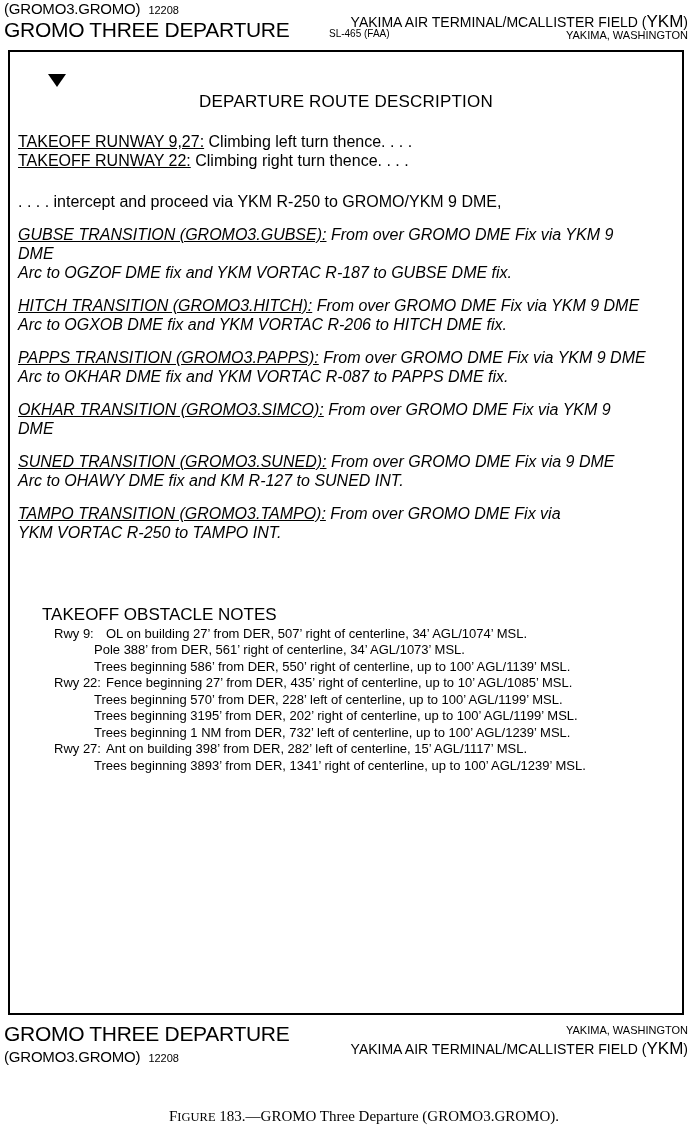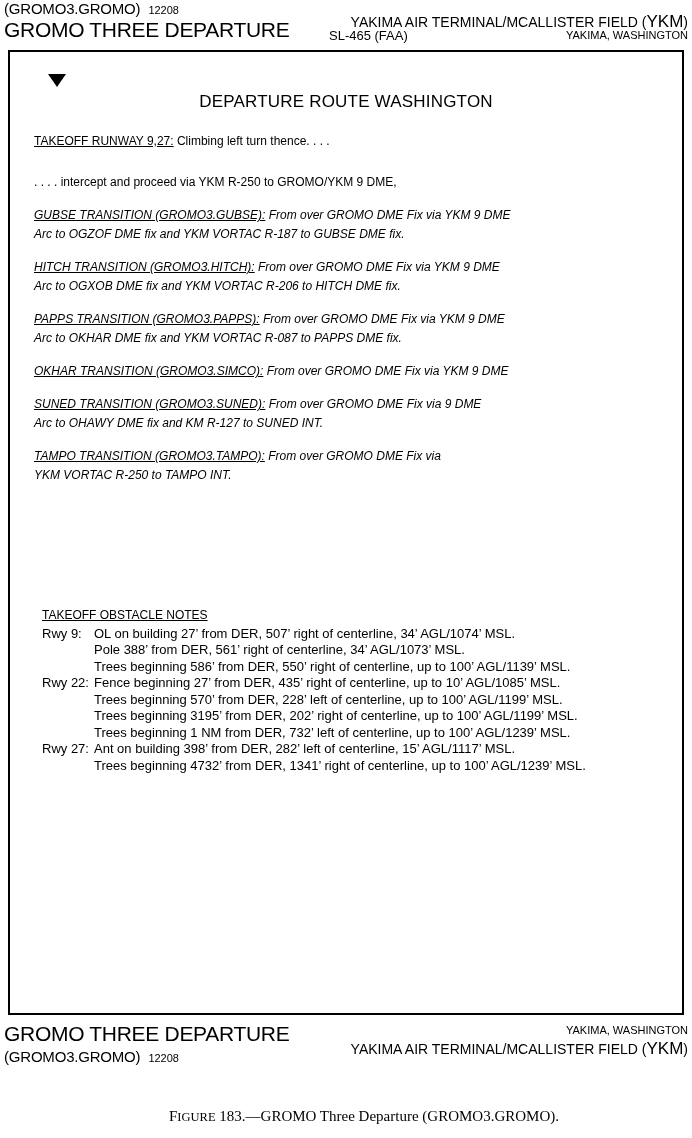--- a/index.html
+++ b/index.html
@@ -47,21 +47,21 @@
     left: 0px;
     top: 18px;
     font-size: 21px;
     letter-spacing: -0.3px;
     white-space: nowrap;
   }
   .hdr-sl {
     position: absolute;
     left: 325px;
     top: 28px;
-    font-size: 13px;
+    font-size: 10px;
     white-space: nowrap;
   }
   .hdr-right-1 {
     position: absolute;
     right: 0px;
     top: 12px;
     font-size: 14px;
     text-align: right;
     white-space: nowrap;
   }
@@ -105,24 +105,24 @@
     left: 0;
     right: 0;
     top: 40px;
     text-align: center;
     font-size: 17px;
     letter-spacing: 0.2px;
   }
 
   .body-text {
     position: absolute;
-    left: 24px;
+    left: 8px;
     top: 80px;
     width: 630px;
-    font-size: 12px;
+    font-size: 16px;
     line-height: 19px;
   }
   .para {
     margin: 0 0 0 0;
   }
   .u {
     text-decoration: underline;
   }
   .gap-md { height: 22px; }
 
@@ -134,31 +134,31 @@
   
   .obstacles {
     position: absolute;
     left: 32px;
     top: 555px;
     width: 620px;
     font-size: 13px;
     line-height: 16.5px;
   }
   .obst-title {
-    text-decoration: underline;
-    font-size: 12px;
+    font-size: 17px;
     margin-bottom: 2px;
   }
   .obst-row {
     display: block;
     white-space: nowrap;
   }
   .obst-label {
     display: inline-block;
     width: 52px;
+    margin-left: 12px;
   }
   .obst-indent {
     display: inline-block;
     width: 52px;
   }
 
   
   .bottom-header {
     position: absolute;
     left: 4px;
@@ -234,26 +234,29 @@
     <div class="hdr-left-2">GROMO THREE DEPARTURE</div>
     <div class="hdr-sl">SL-465 (FAA)</div>
     <div class="hdr-right-1"><span>YAKIMA AIR TERMINAL/MCALLISTER FIELD (</span><span class="big">YKM</span><span>)</span></div>
     <div class="hdr-right-2">YAKIMA, WASHINGTON</div>
   </div>
 
   <div class="frame">
 
     <div class="tri-marker"></div>
 
-    <div class="route-title">DEPARTURE ROUTE WASHINGTON</div>
+    <div class="route-title">DEPARTURE ROUTE DESCRIPTION</div>
 
     <div class="body-text">
 
       <div class="para">
         <span class="u">TAKEOFF RUNWAY 9,27:</span><span> Climbing left turn thence. . . .</span>
+      </div>
+      <div class="para">
+        <span class="u">TAKEOFF RUNWAY 22:</span><span> Climbing right turn thence. . . .</span>
       </div>
 
       <div class="gap-md"></div>
 
       <div class="para">. . . . intercept and proceed via YKM R-250 to GROMO/YKM 9 DME,</div>
 
       <div class="trans-block">
         <div><span class="u">GUBSE TRANSITION (GROMO3.GUBSE):</span><span> From over GROMO DME Fix via YKM 9 DME</span></div>
         <div>Arc to OGZOF DME fix and YKM VORTAC R-187 to GUBSE DME fix.</div>
       </div>
@@ -288,21 +291,21 @@
       <div class="obst-title">TAKEOFF OBSTACLE NOTES</div>
 
       <div class="obst-row"><span class="obst-label">Rwy 9:</span><span>OL on building 27’ from DER, 507’ right of centerline, 34’ AGL/1074’ MSL.</span></div>
       <div class="obst-row"><span class="obst-indent"></span><span>Pole 388’ from DER, 561’ right of centerline, 34’ AGL/1073’ MSL.</span></div>
       <div class="obst-row"><span class="obst-indent"></span><span>Trees beginning 586’ from DER, 550’ right of centerline, up to 100’ AGL/1139’ MSL.</span></div>
       <div class="obst-row"><span class="obst-label">Rwy 22:</span><span>Fence beginning 27’ from DER, 435’ right of centerline, up to 10’ AGL/1085’ MSL.</span></div>
       <div class="obst-row"><span class="obst-indent"></span><span>Trees beginning 570’ from DER, 228’ left of centerline, up to 100’ AGL/1199’ MSL.</span></div>
       <div class="obst-row"><span class="obst-indent"></span><span>Trees beginning 3195’ from DER, 202’ right of centerline, up to 100’ AGL/1199’ MSL.</span></div>
       <div class="obst-row"><span class="obst-indent"></span><span>Trees beginning 1 NM from DER, 732’ left of centerline, up to 100’ AGL/1239’ MSL.</span></div>
       <div class="obst-row"><span class="obst-label">Rwy 27:</span><span>Ant on building 398’ from DER, 282’ left of centerline, 15’ AGL/1117’ MSL.</span></div>
-      <div class="obst-row"><span class="obst-indent"></span><span>Trees beginning 4732’ from DER, 1341’ right of centerline, up to 100’ AGL/1239’ MSL.</span></div>
+      <div class="obst-row"><span class="obst-indent"></span><span>Trees beginning 3893’ from DER, 1341’ right of centerline, up to 100’ AGL/1239’ MSL.</span></div>
     </div>
 
   </div>
 
   <div class="bottom-header">
     <div class="bhdr-left-1">GROMO THREE DEPARTURE</div>
     <div class="bhdr-left-2">
       <span>(GROMO3.GROMO)</span><span class="bhdr-left-2-num">12208</span>
     </div>
     <div class="bhdr-right-1">YAKIMA, WASHINGTON</div>

